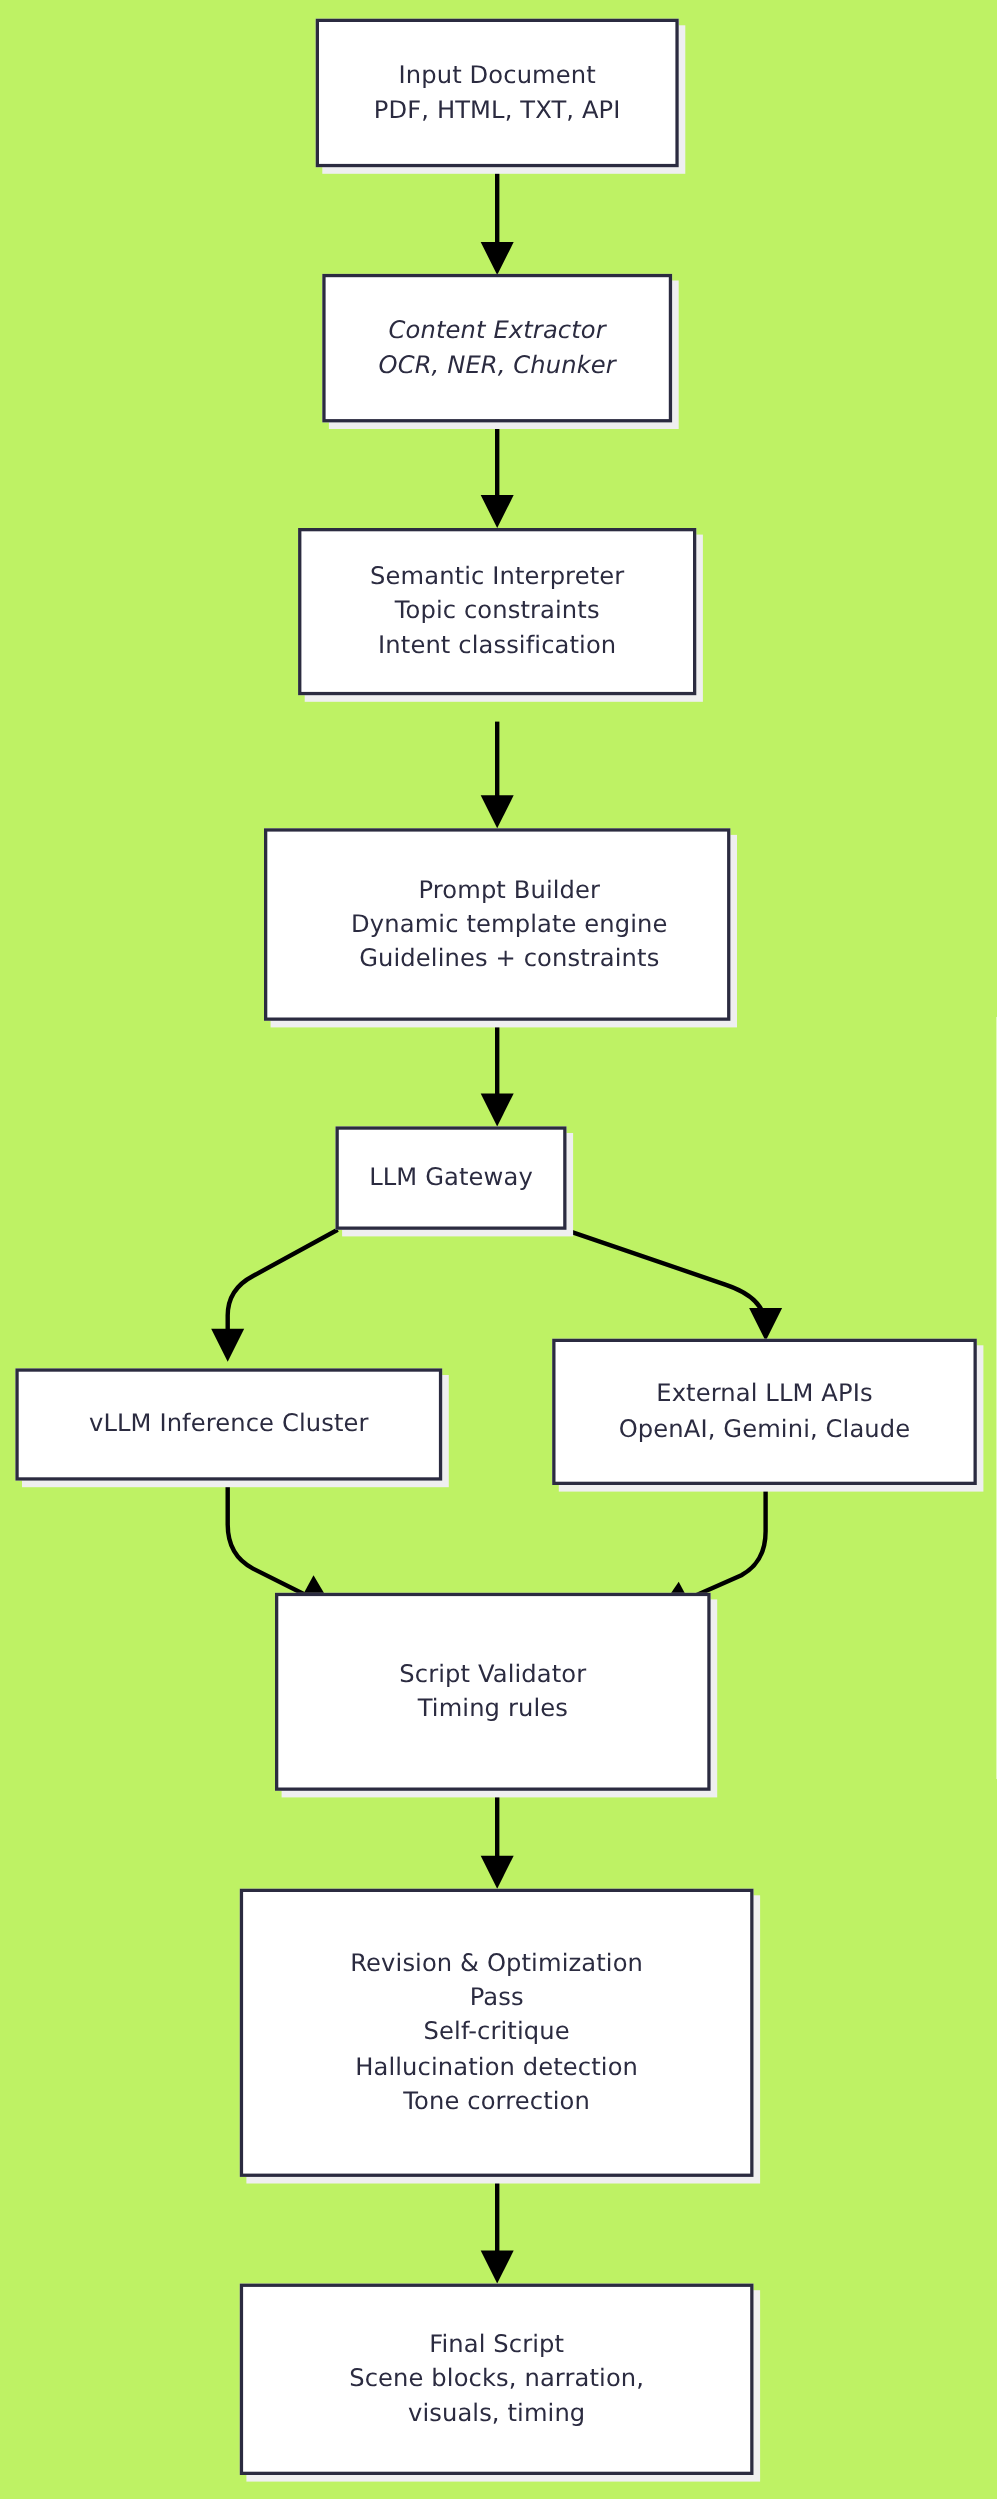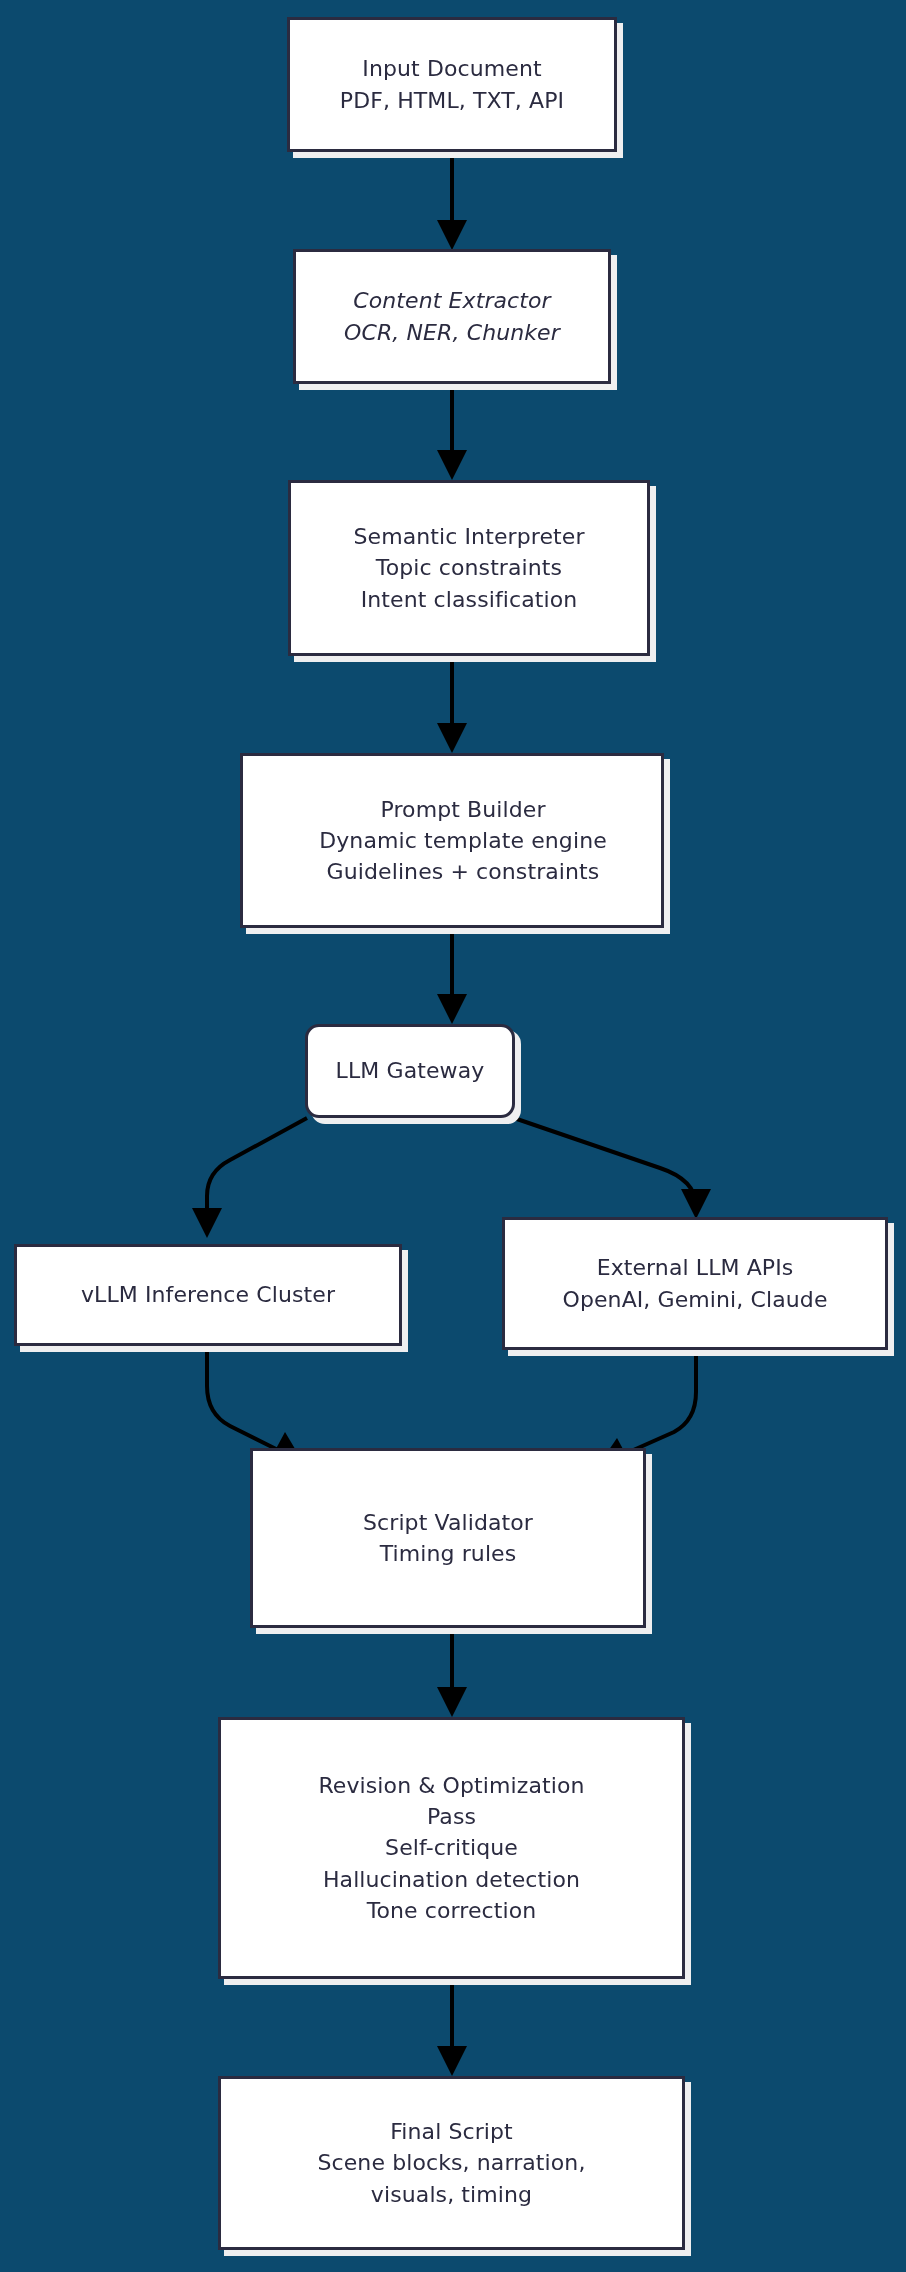--- a/index.html
+++ b/index.html
@@ -7,21 +7,21 @@
     padding: 0;
     background: #ffffff;
   }
   body {
     font-family: "DejaVu Sans", "Liberation Sans", sans-serif;
   }
   #canvas {
     position: relative;
     width: 906px;
     height: 2272px;
-    background: #0c4a6e;
+    background: #bef264;
     overflow: hidden;
   }
   .node {
     position: absolute;
     box-sizing: border-box;
     background: #ffffff;
     border: 3px solid #2b2b40;
     box-shadow: 6px 6px 0 0 #efeff0;
     display: flex;
     flex-direction: column;
@@ -117,33 +117,33 @@
   <div class="node" style="left:287px; top:17px; width:330px; height:135px;">
     <span class="line">Input Document</span>
     <span class="line">PDF, HTML, TXT, API</span>
   </div>
 
   <div class="node" style="left:293px; top:249px; width:318px; height:135px;font-style:italic;">
     <span class="line">Content Extractor</span>
     <span class="line">OCR, NER, Chunker</span>
   </div>
 
-  <div class="node" style="left:288px; top:480px; width:362px; height:176px;">
+  <div class="node" style="left:271px; top:480px; width:362px; height:152px;">
     <span class="line">Semantic Interpreter</span>
     <span class="line">Topic constraints</span>
     <span class="line">Intent classification</span>
   </div>
 
   <div class="node" style="left:240px; top:753px; width:424px; height:175px;padding-left:32px;">
     <span class="line">Prompt Builder</span>
     <span class="line">Dynamic template engine</span>
     <span class="line">Guidelines + constraints</span>
   </div>
 
-  <div class="node" style="left:305px; top:1024px; width:210px; height:94px;border-radius:14px;">
+  <div class="node" style="left:305px; top:1024px; width:210px; height:94px;">
     <span class="line">LLM Gateway</span>
   </div>
 
   <div class="node" style="left:14px; top:1244px; width:388px; height:102px;">
     <span class="line">vLLM Inference Cluster</span>
   </div>
 
   <div class="node" style="left:502px; top:1217px; width:386px; height:133px;">
     <span class="line">External LLM APIs</span>
     <span class="line">OpenAI, Gemini, Claude</span>

